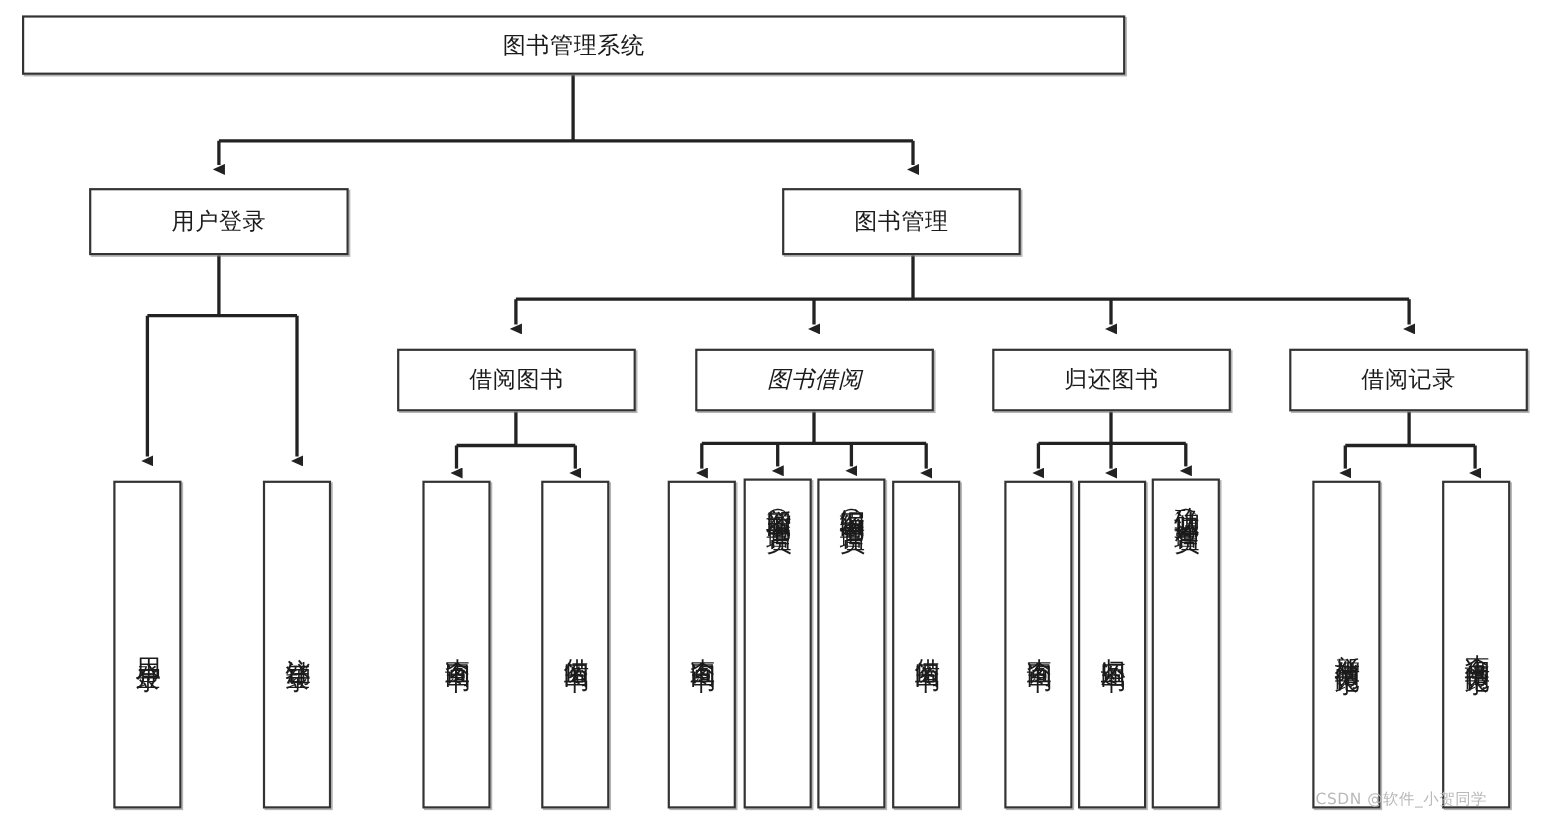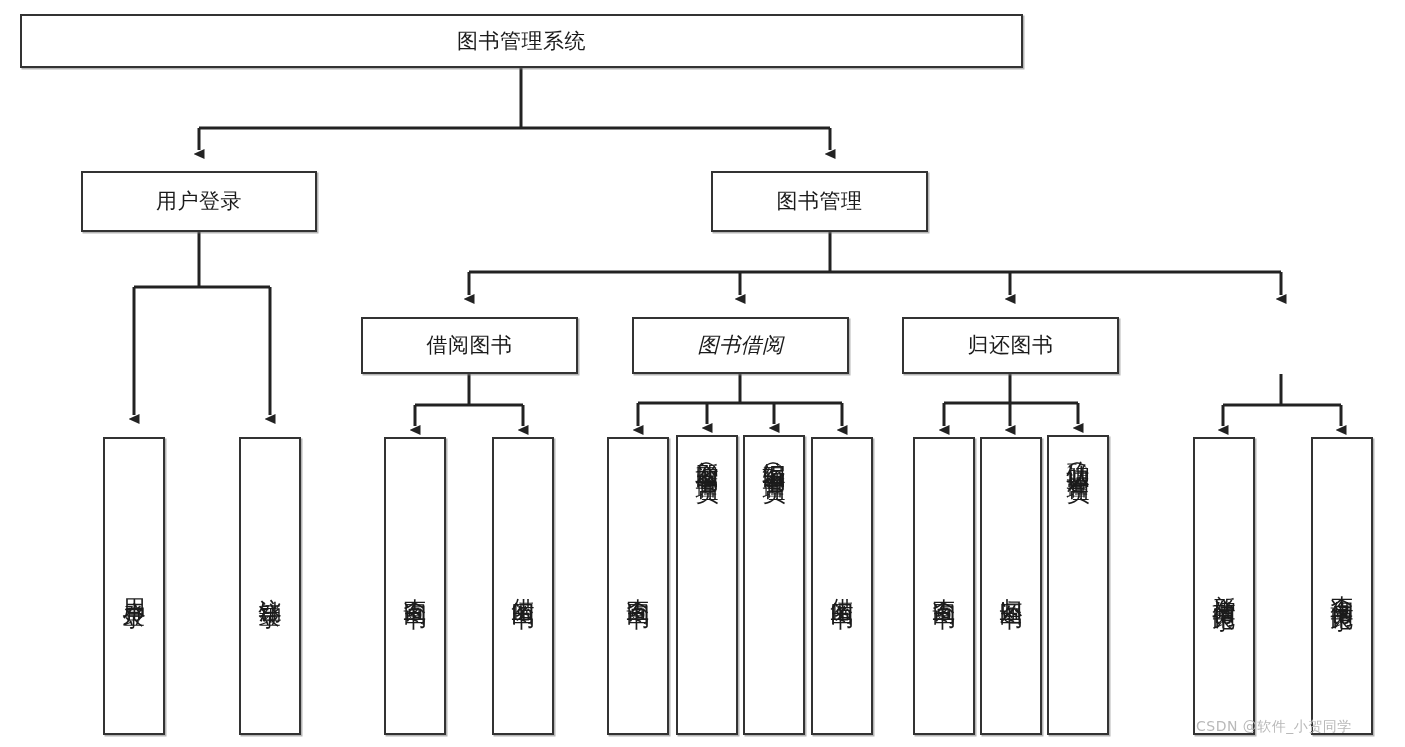--- a/index.html
+++ b/index.html
@@ -144,20 +144,23 @@
   </div>
 
   <div class="node horizontal" style="left:632px; top:317px; width:217px; height:57px;font-style:italic;">
     <span class="node-label">图书借阅</span>
   </div>
 
   <div class="node horizontal" style="left:902px; top:317px; width:217px; height:57px;">
     <span class="node-label">归还图书</span>
   </div>
 
+  <div class="node horizontal" style="left:1172px; top:317px; width:217px; height:57px;">
+    <span class="node-label">借阅记录</span>
+  </div>
 
   <div class="node vertical centered" style="left:103px; top:437px; width:62px; height:298px;">
     <span class="node-label">用户登录</span>
   </div>
 
   <div class="node vertical centered" style="left:239px; top:437px; width:62px; height:298px;">
     <span class="node-label">注销登录</span>
   </div>
 
   <div class="node vertical centered" style="left:384px; top:437px; width:62px; height:298px;">

